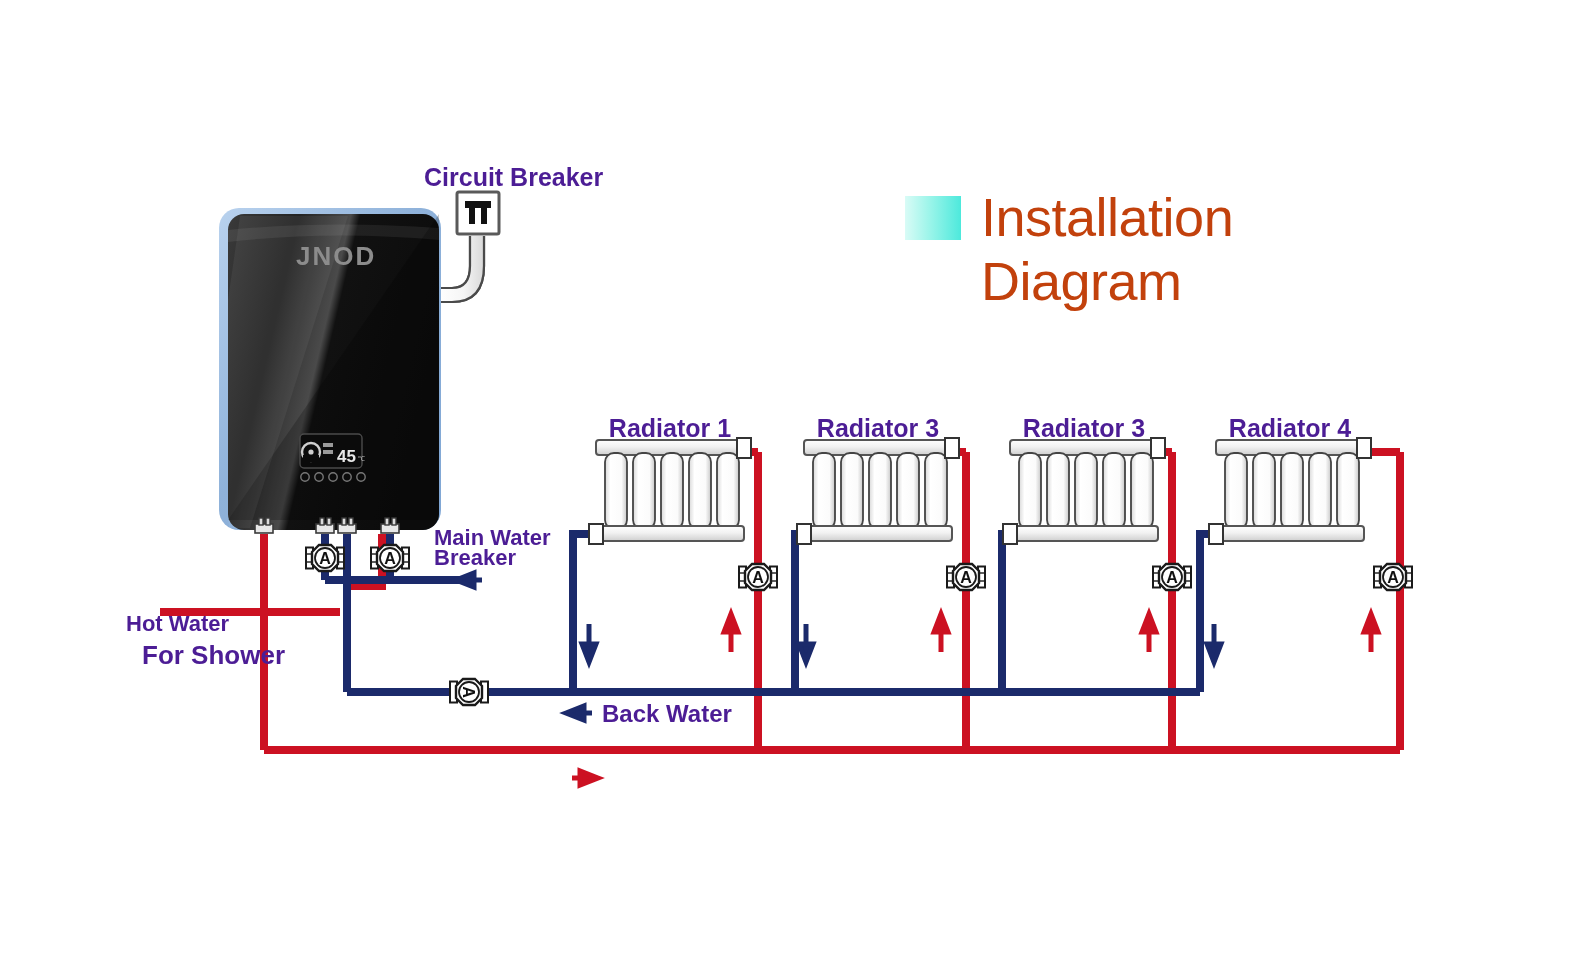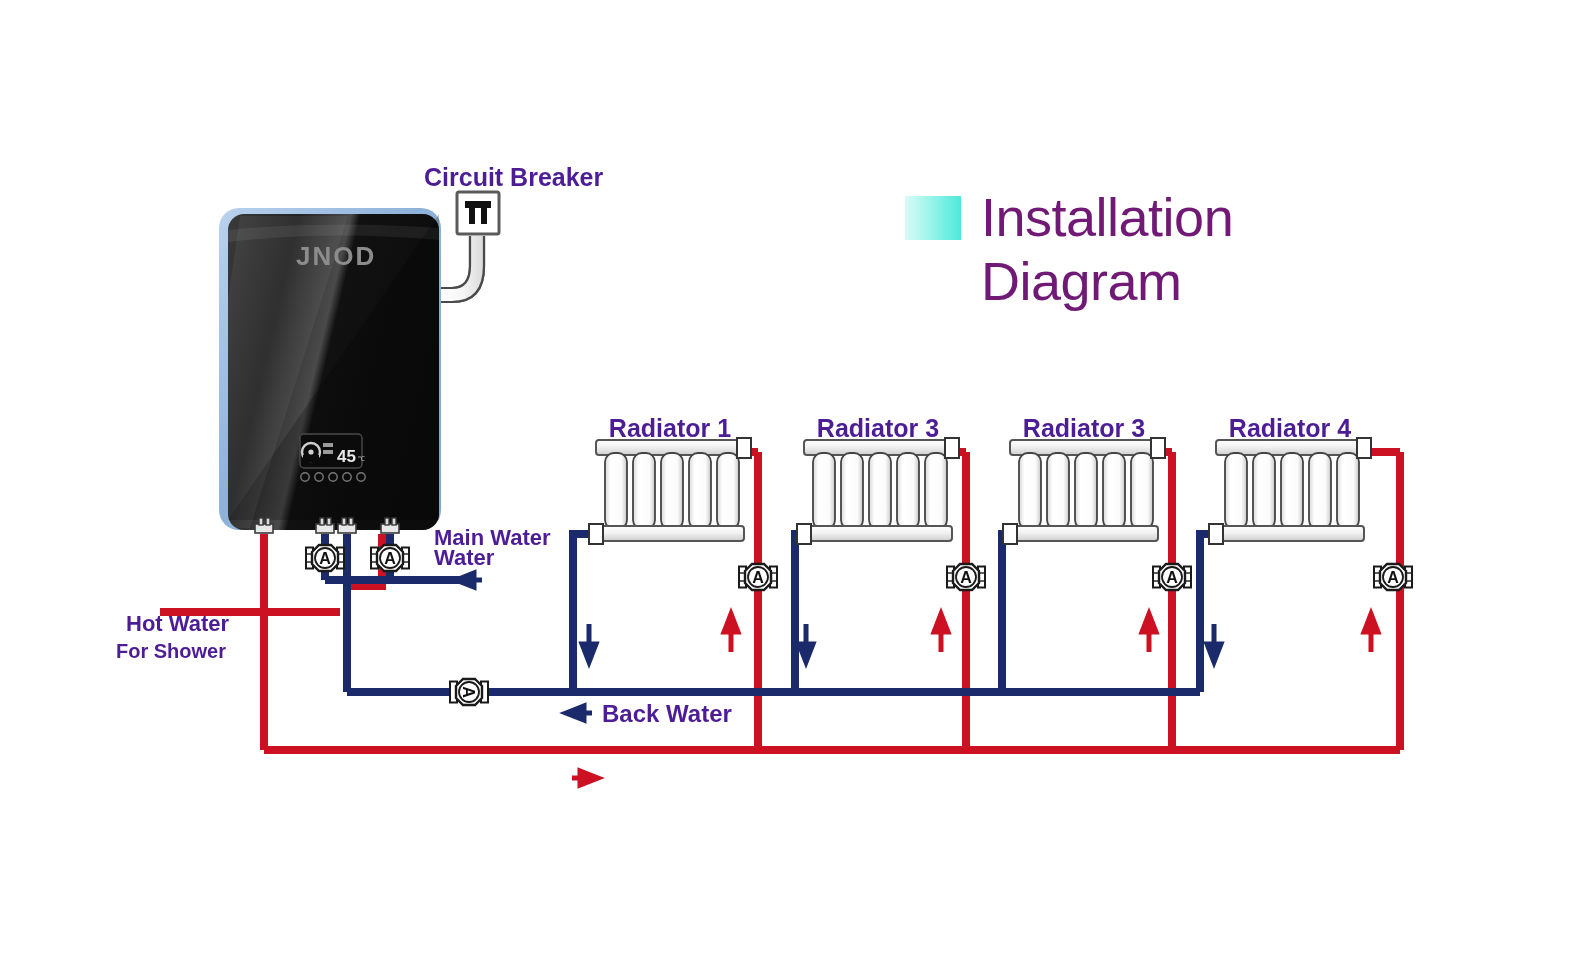--- a/index.html
+++ b/index.html
@@ -47,21 +47,21 @@
     width: 56px;
     height: 44px;
     margin-top: 10px;
     background: linear-gradient(90deg, #d9fbf6 0%, #9ef5ea 42%, #4de9dc 100%);
     flex: none;
   }
   #title-text {
     font-family: "Liberation Sans", sans-serif;
     font-size: 54px;
     font-weight: 400;
-    color: #701a75;
+    color: #c2410c;
     line-height: 1.18;
     letter-spacing: -0.5px;
     max-width: 300px;
   }
   .rad-label {
     font-size: 25px;
     text-align: center;
     width: 200px;
   }
 </style>
@@ -313,24 +313,24 @@
     <div id="title-swatch"></div>
     <div id="title-text">
       <div>Installation</div>
       <div>Diagram</div>
     </div>
   </div>
 
   <div class="lbl" style="left:424px; top:163px; font-size:25px;">Circuit Breaker</div>
 
   <div class="lbl" style="left:434px; top:525px; font-size:22px;">Main Water</div>
-  <div class="lbl" style="left:434px; top:545px; font-size:22px;">Water</div>
+  <div class="lbl" style="left:434px; top:545px; font-size:22px;">Breaker</div>
 
   <div class="lbl" style="left:126px; top:611px; font-size:22px;">Hot Water</div>
-  <div class="lbl" style="left:116px; top:640px; font-size:20px;">For Shower</div>
+  <div class="lbl" style="left:142px; top:640px; font-size:26px;">For Shower</div>
 
   <div class="lbl" style="left:602px; top:700px; font-size:24px;">Back Water</div>
 
 
   <div class="lbl rad-label" style="left:570px; top:414px;">Radiator 1</div>
   <div class="lbl rad-label" style="left:778px; top:414px;">Radiator 3</div>
   <div class="lbl rad-label" style="left:984px; top:414px;">Radiator 3</div>
   <div class="lbl rad-label" style="left:1190px; top:414px;">Radiator 4</div>
 
 </div>

